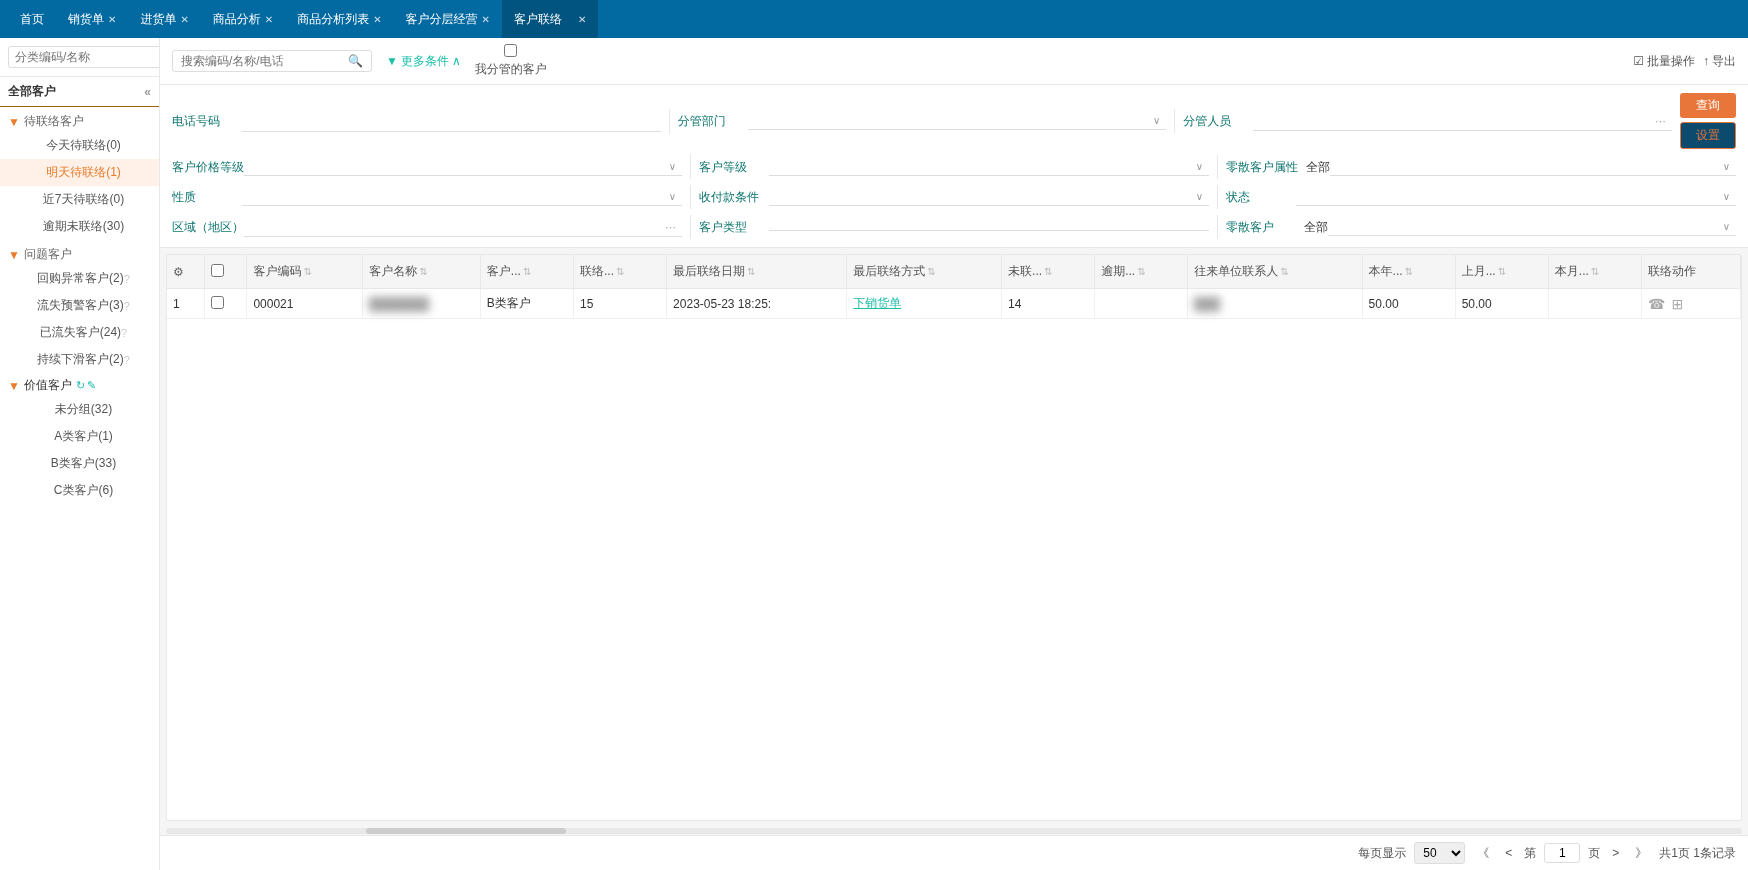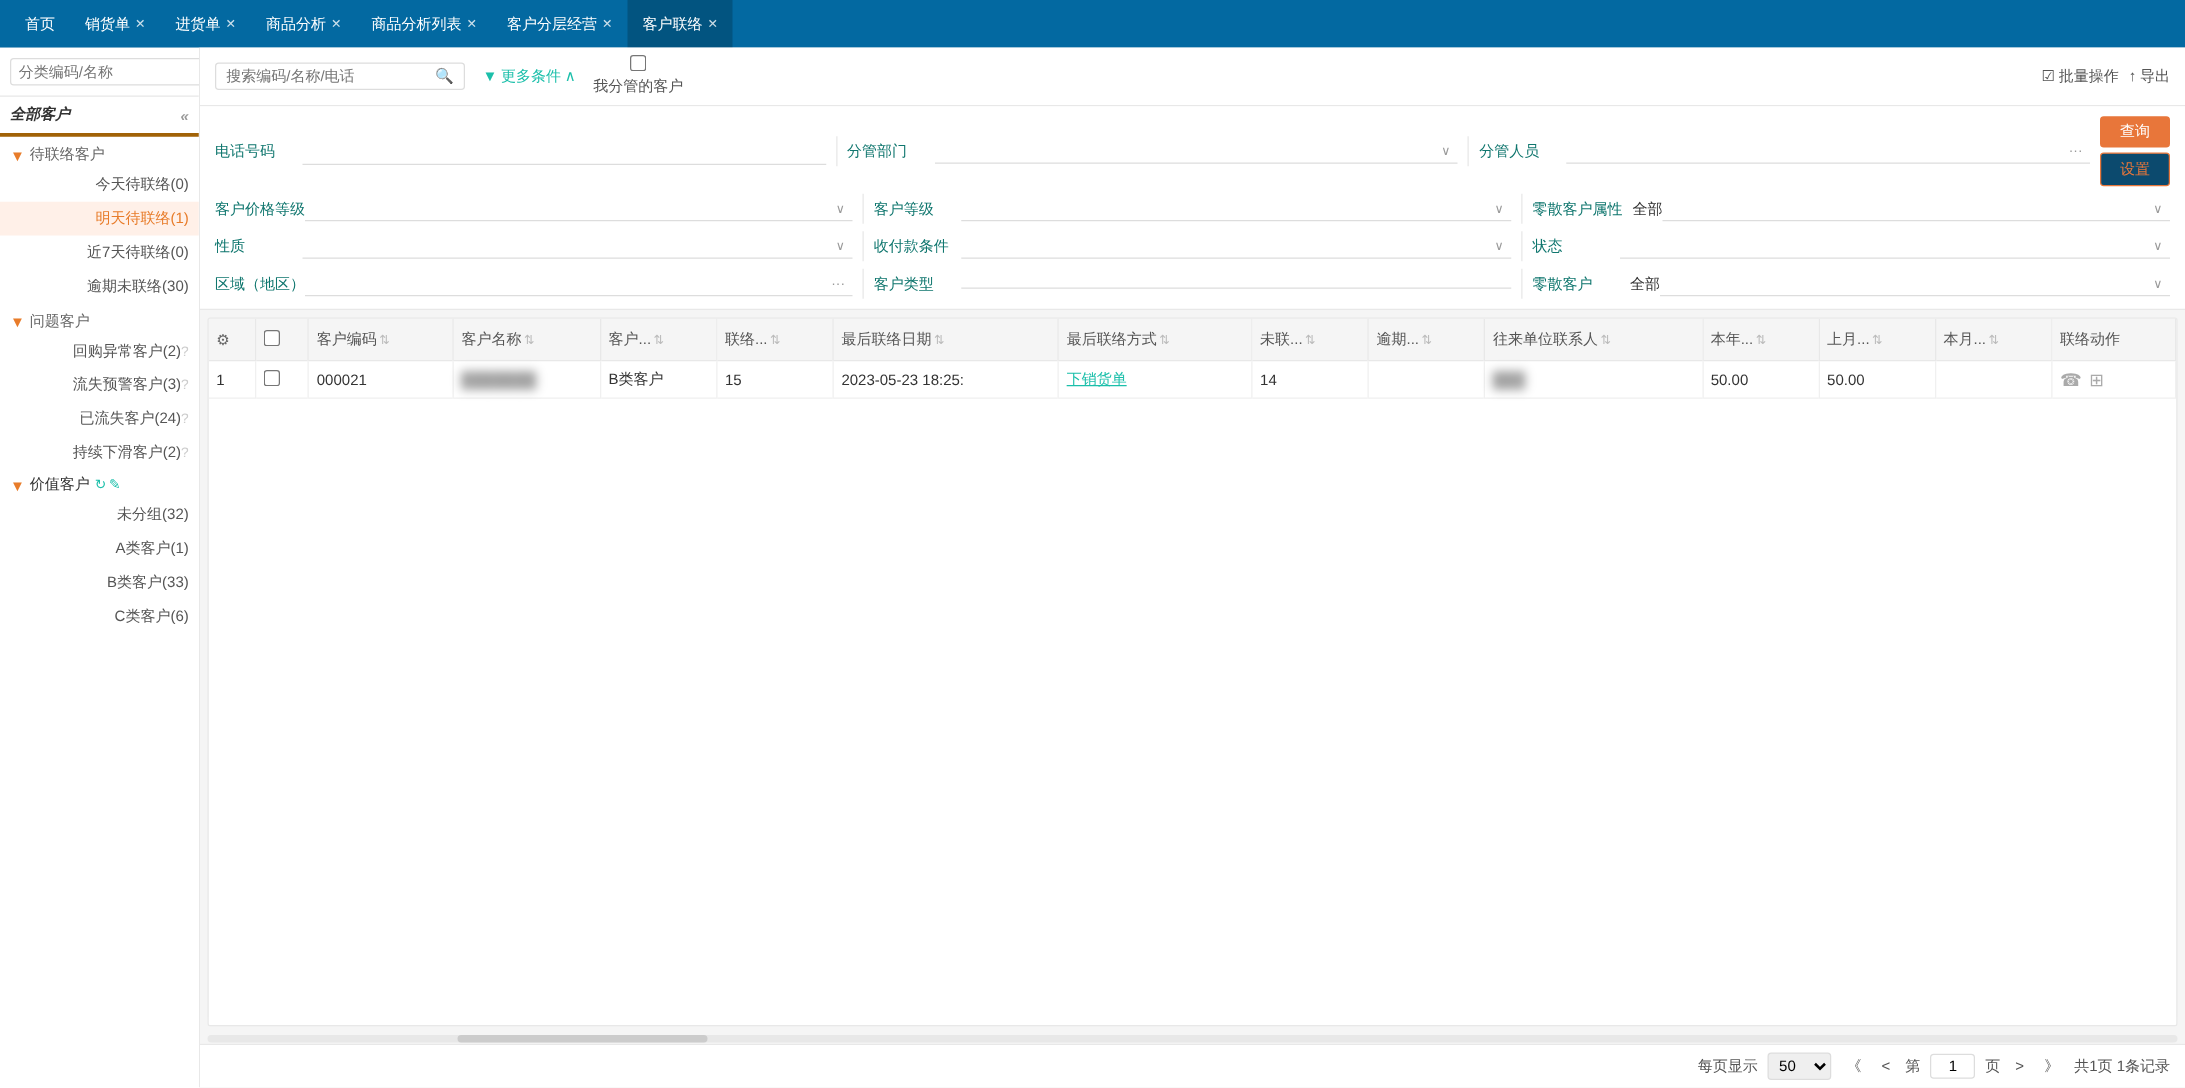--- a/index.html
+++ b/index.html
@@ -17,21 +17,21 @@
     .nav-item {
       color: #fff;
       padding: 0 12px;
       height: 38px;
       display: flex;
       align-items: center;
       cursor: pointer;
       font-size: 13px;
       white-space: nowrap;
     }
-    .nav-item.active { background: rgba(0,0,0,0.15); }
+    .nav-item.active { background: rgba(0,0,0,0.15); gap: 12px; }
     .nav-close {
       margin-left: 4px;
       font-size: 10px;
       opacity: 0.8;
     }
 
     
     .main-layout {
       display: flex;
       flex: 1;
@@ -63,39 +63,38 @@
       color: #999;
     }
     .sidebar-all {
       display: flex;
       align-items: center;
       justify-content: space-between;
       padding: 6px 8px;
       font-weight: bold;
       color: #333;
       cursor: pointer;
-      border-bottom: 3px solid #a16207;
-      font-style: italic;
+      border-bottom: 1px solid #a16207;
     }
     .sidebar-all .collapse-icon { color: #999; font-size: 12px; }
     .sidebar-group-header {
       color: #666;
       padding: 6px 8px 2px 8px;
       font-size: 11px;
       display: flex;
       align-items: center;
       gap: 4px;
     }
     .sidebar-item {
       padding: 5px 8px 5px 16px;
       cursor: pointer;
       color: #555;
       display: flex;
       align-items: center;
-      justify-content: flex-end;
+      justify-content: center;
     }
     .sidebar-item.active { background: #fff0e8; color: #e87c2a; }
     .sidebar-item .help-icon { color: #ccc; font-size: 11px; }
     .sidebar-sub-group {
       padding: 4px 8px 2px 8px;
       color: #333;
       font-size: 11px;
       display: flex;
       align-items: center;
       gap: 4px;

